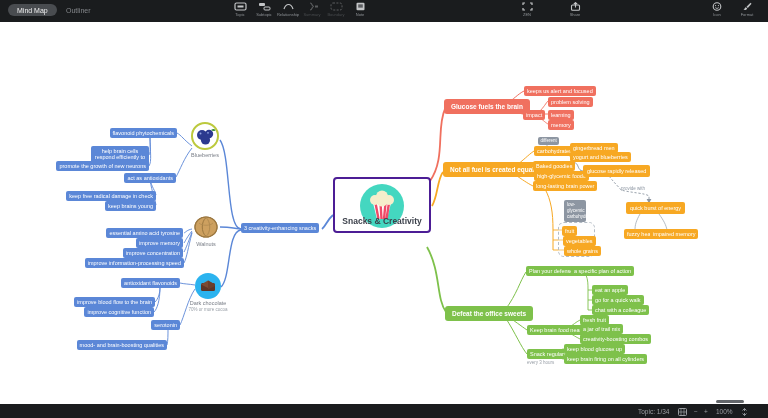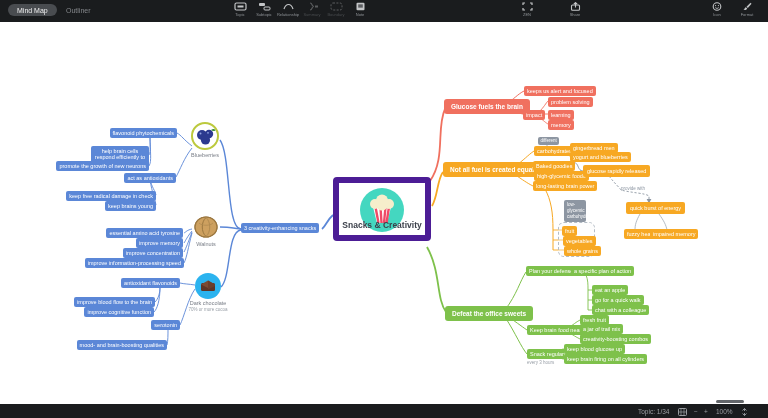--- a/index.html
+++ b/index.html
@@ -37,22 +37,22 @@
   .root-node { font-size:6.5px; font-weight:bold; padding:3.5px 7px; border-radius:3px; }
   .wrap { white-space:normal; width:58px; text-align:center; }
   .caption { position:absolute; z-index:2; font-size:5.5px; color:#787d86; text-align:center; }
   .caption.small { font-size:4.5px; color:#9aa0a8; }
   .floatlabel { position:absolute; z-index:3; color:#8d96a2; font-size:4.5px; }
   .boundary { position:absolute; z-index:1; border:1px dashed #b4bcc5; border-radius:6px; background:rgba(250,250,250,.3); }
   .callout { position:absolute; z-index:3; background:#8d96a2; color:#fff; font-size:4.5px; line-height:1.35;
     padding:2px 3px; border-radius:2px; width:22px; white-space:normal; }
 
   
-  .central { position:absolute; left:333px; top:177px; width:98px; height:64px; background:#fff;
-    border:6px solid #4c1d95; border-radius:4px; z-index:3; text-align:center; }
+  .central { position:absolute; left:333px; top:177px; width:98px; height:56px; background:#fff;
+    border:2px solid #4c1d95; border-radius:4px; z-index:3; text-align:center; }
   .central-label { position:absolute; left:0; right:0; bottom:5px; font-size:8.5px; font-weight:bold; color:#3c414b; }
 
   .icon-wrap { position:absolute; z-index:2; }
 </style>
 </head>
 <body>
 
 <div class="app">
 
   <div class="topbar">

